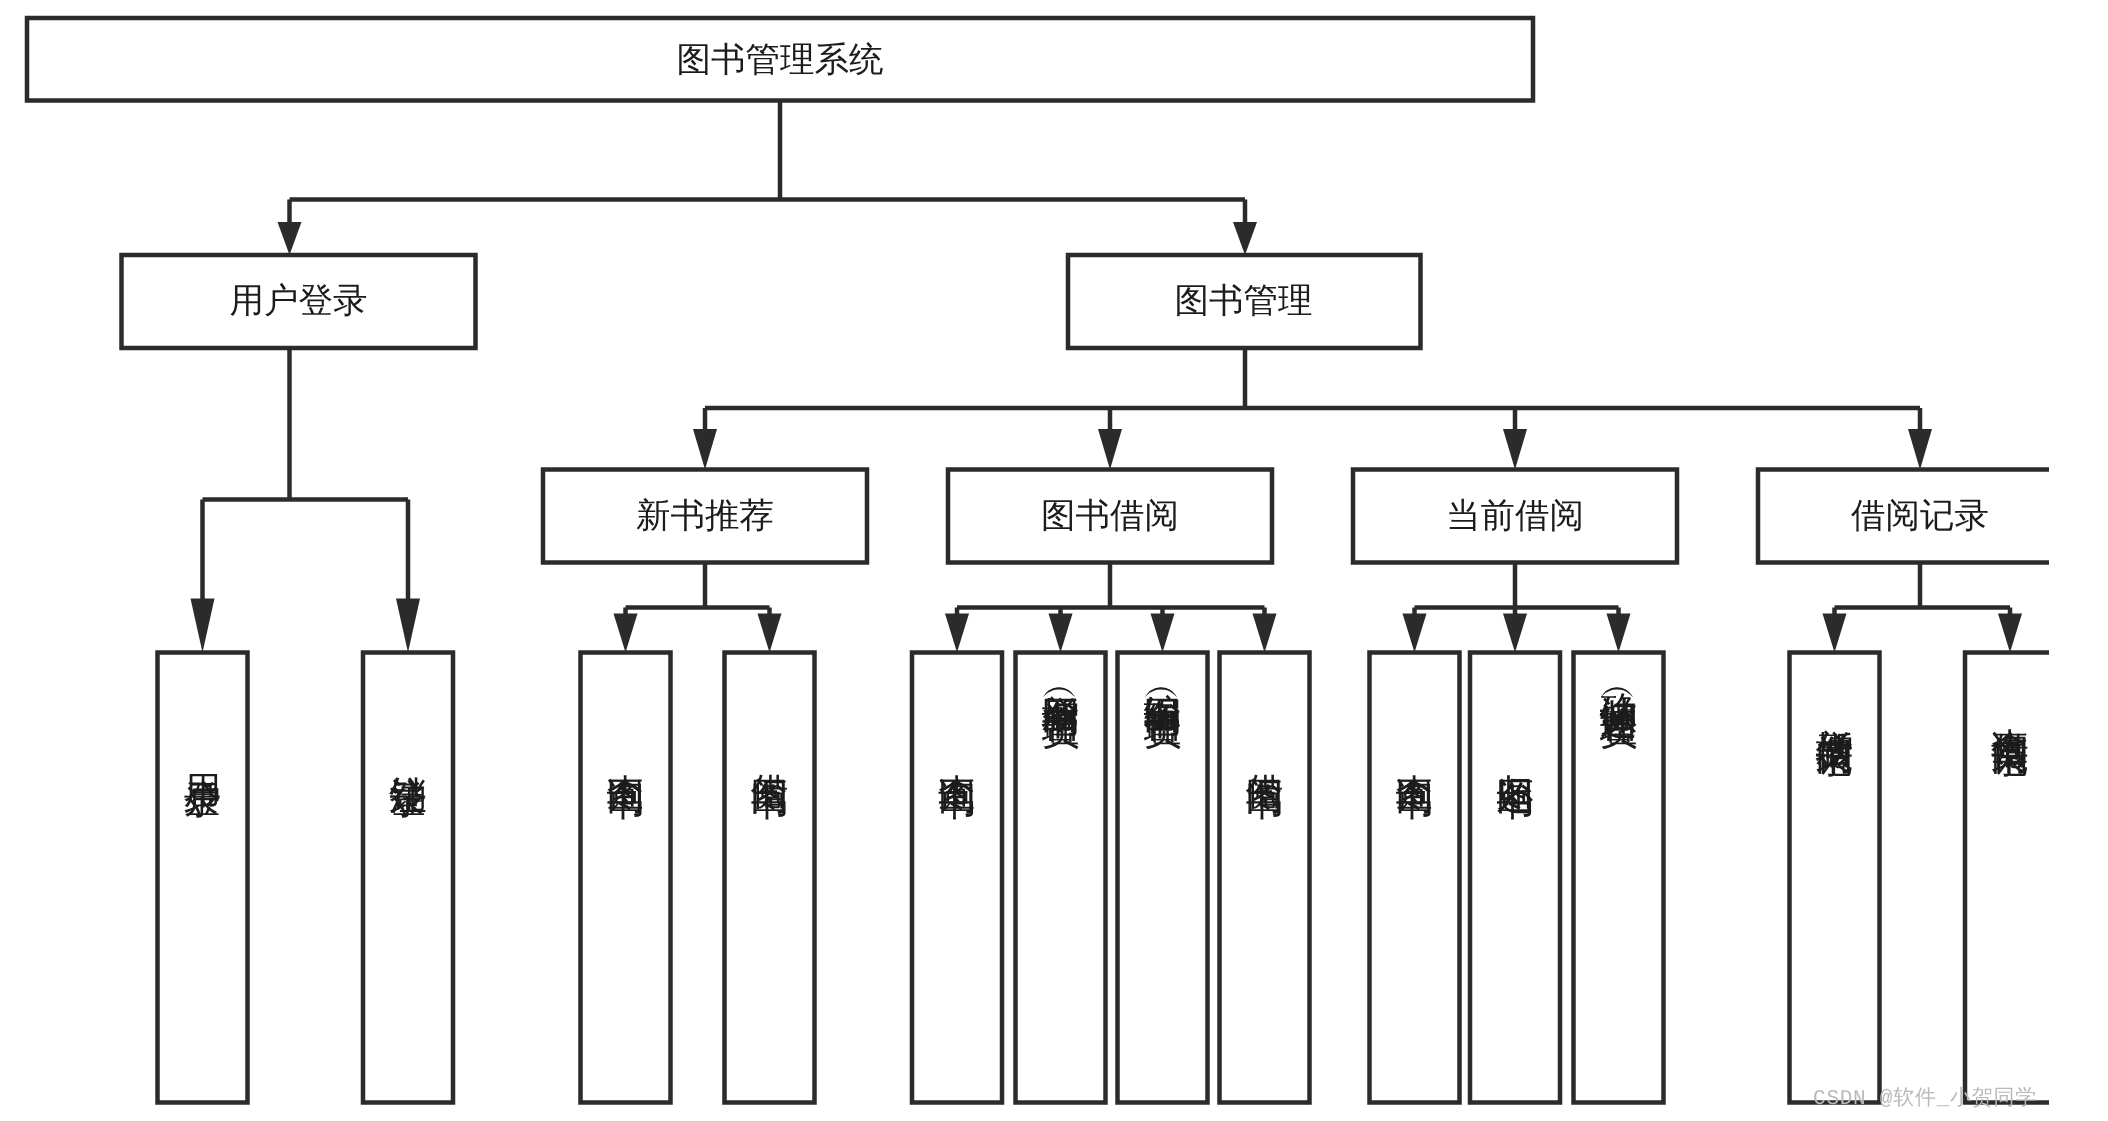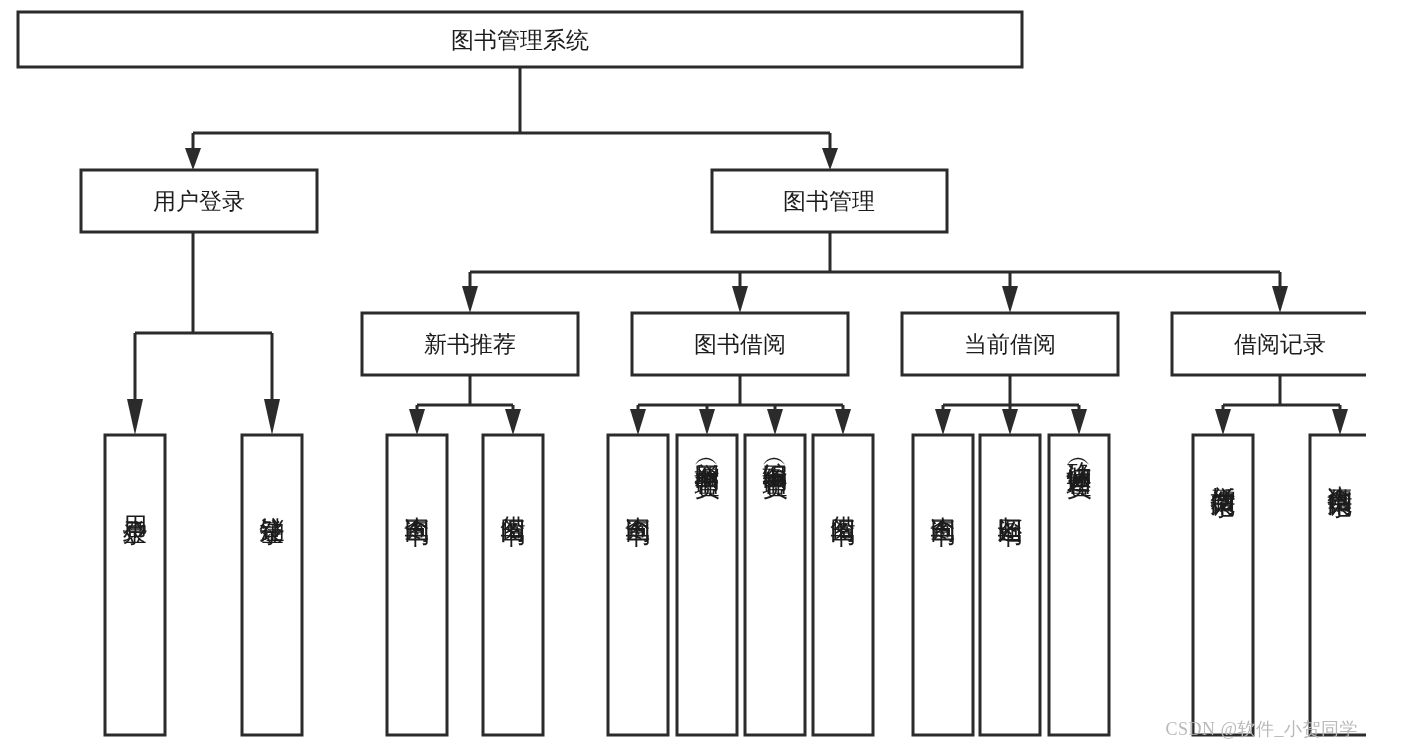--- a/index.html
+++ b/index.html
@@ -64,22 +64,22 @@
     line-height: 1.08;
     letter-spacing: 2px;
     color: #1c1c1c;
     white-space: nowrap;
     text-align: left;
   }
   .watermark {
     position: absolute;
     right: 8px;
     bottom: 6px;
-    font-family: Liberation Serif, serif;
-    font-size: 18px;
+    font-family: Liberation Mono, monospace;
+    font-size: 14px;
     color: #b9b9b9;
     letter-spacing: 0.5px;
     white-space: nowrap;
   }
 </style>
 </head>
 <body>
 
 <div id="diagram-root">
 

